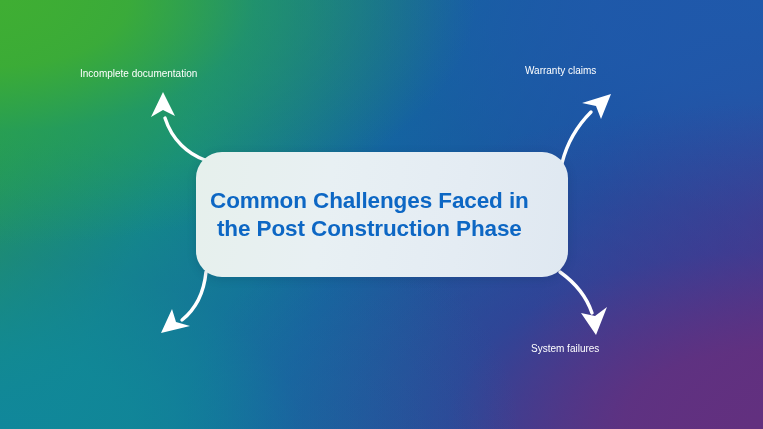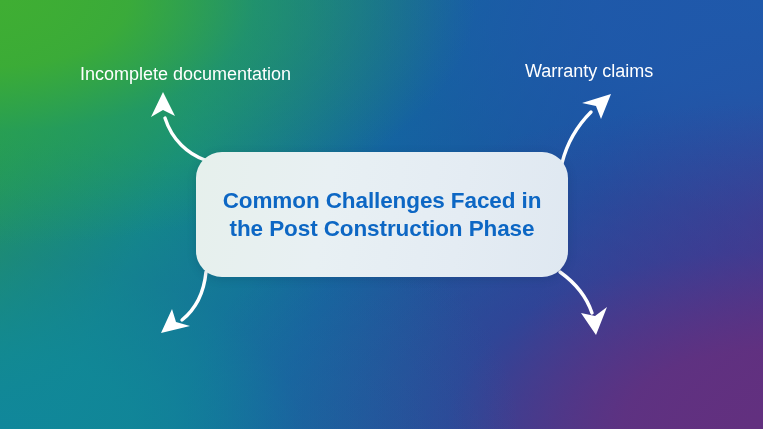--- a/index.html
+++ b/index.html
@@ -32,40 +32,39 @@
     position: absolute;
     left: 196px;
     top: 152px;
     width: 372px;
     height: 125px;
     border-radius: 26px;
     background-image: linear-gradient(100deg, #e6f0ec 0%, #e8f0f3 35%, #e4ecf3 70%, #dfe8f1 100%);
     box-shadow: 0 2px 10px rgba(10, 40, 70, 0.18);
     display: flex;
     align-items: center;
-    justify-content: center;
     box-sizing: border-box;
     padding: 0 14px;
     z-index: 4;
   }
   .center-card-title {
     color: #0d67c4;
     font-size: 22.5px;
     line-height: 28px;
     font-weight: bold;
     text-align: center;
     letter-spacing: -0.1px;
     white-space: pre-line;
   }
 
   
   .node-label {
     position: absolute;
     color: #ffffff;
-    font-size: 18px;
+    font-size: 10px;
     line-height: 20px;
     font-weight: normal;
     white-space: nowrap;
     z-index: 3;
   }
   .node-tl { left: 80px;  top: 64px; }
   .node-tr { left: 525px; top: 61px; }
   .node-bl { left: 84px;  top: 339px; }
   .node-br { left: 531px; top: 339px; }
 
@@ -111,14 +110,15 @@
   <div class="center-card">
     <div class="center-card-title">Common Challenges Faced in
 the Post Construction Phase</div>
   </div>
 
   <div class="node-label node-tl">Incomplete documentation</div>
 
   <div class="node-label node-tr">Warranty claims</div>
 
 
+  <div class="node-label node-br">System failures</div>
 
 </div>
 
 </body></html>

